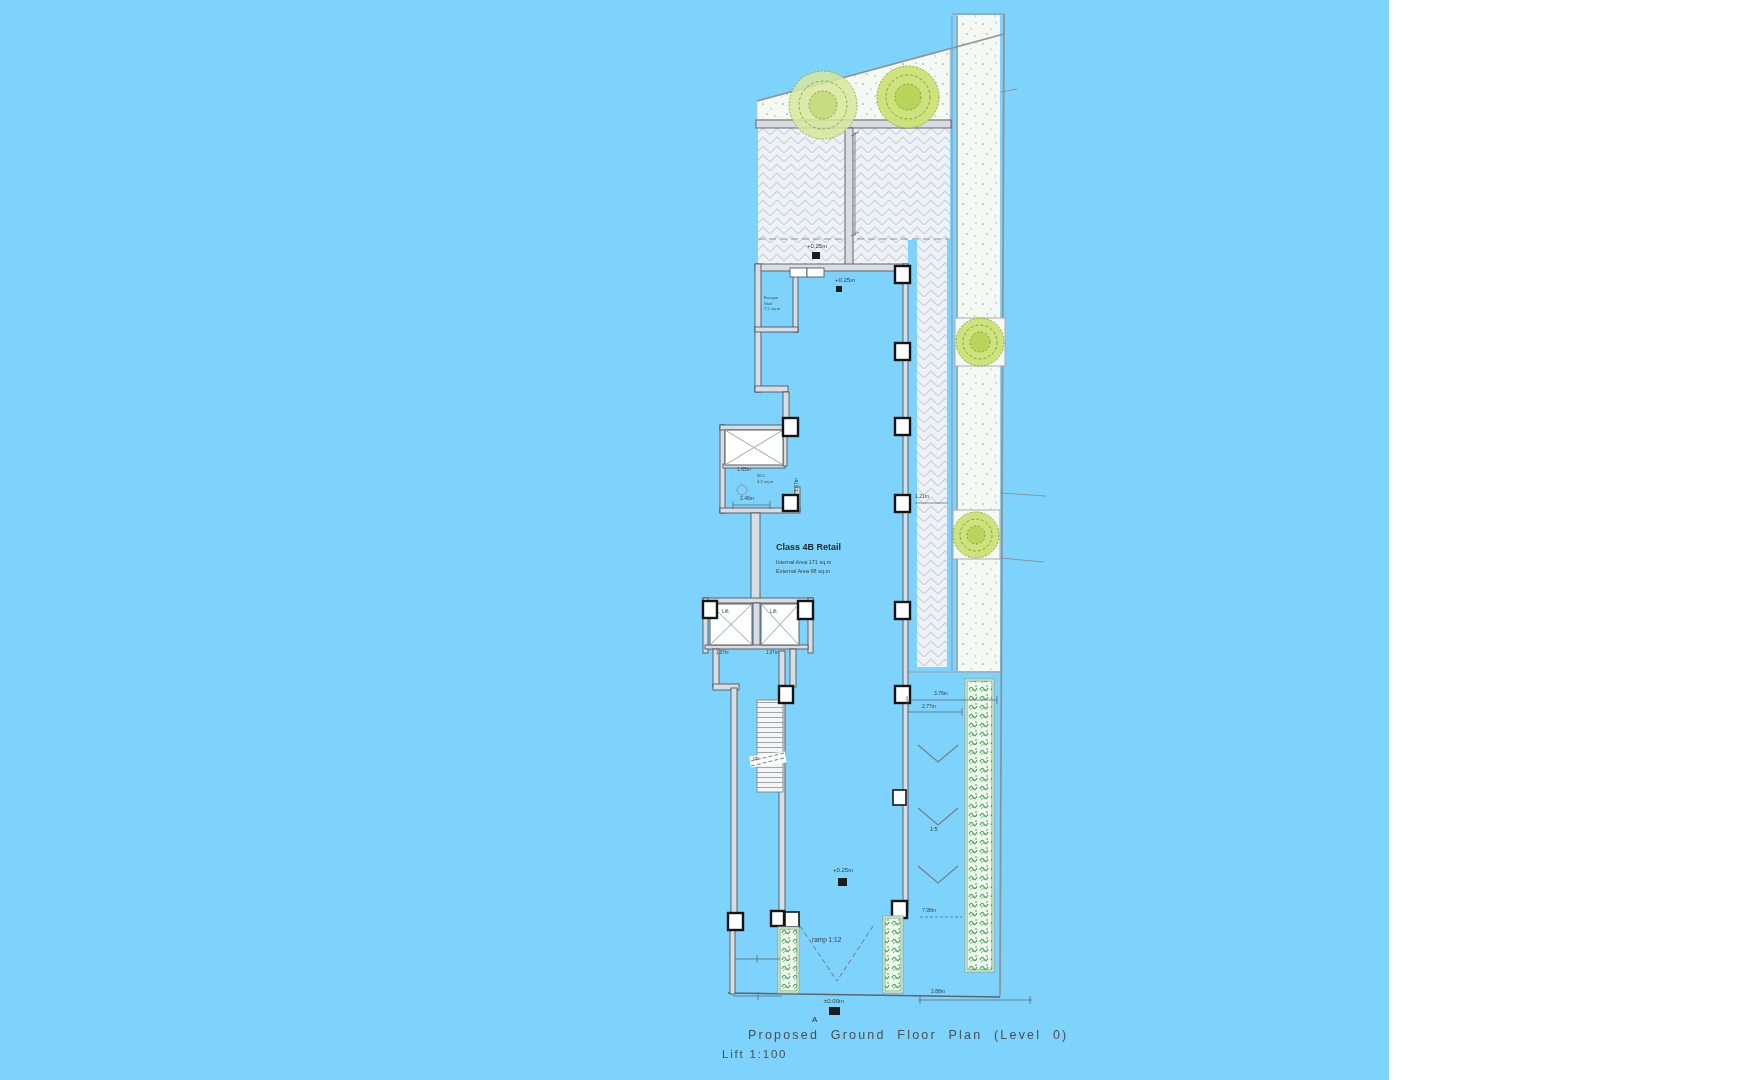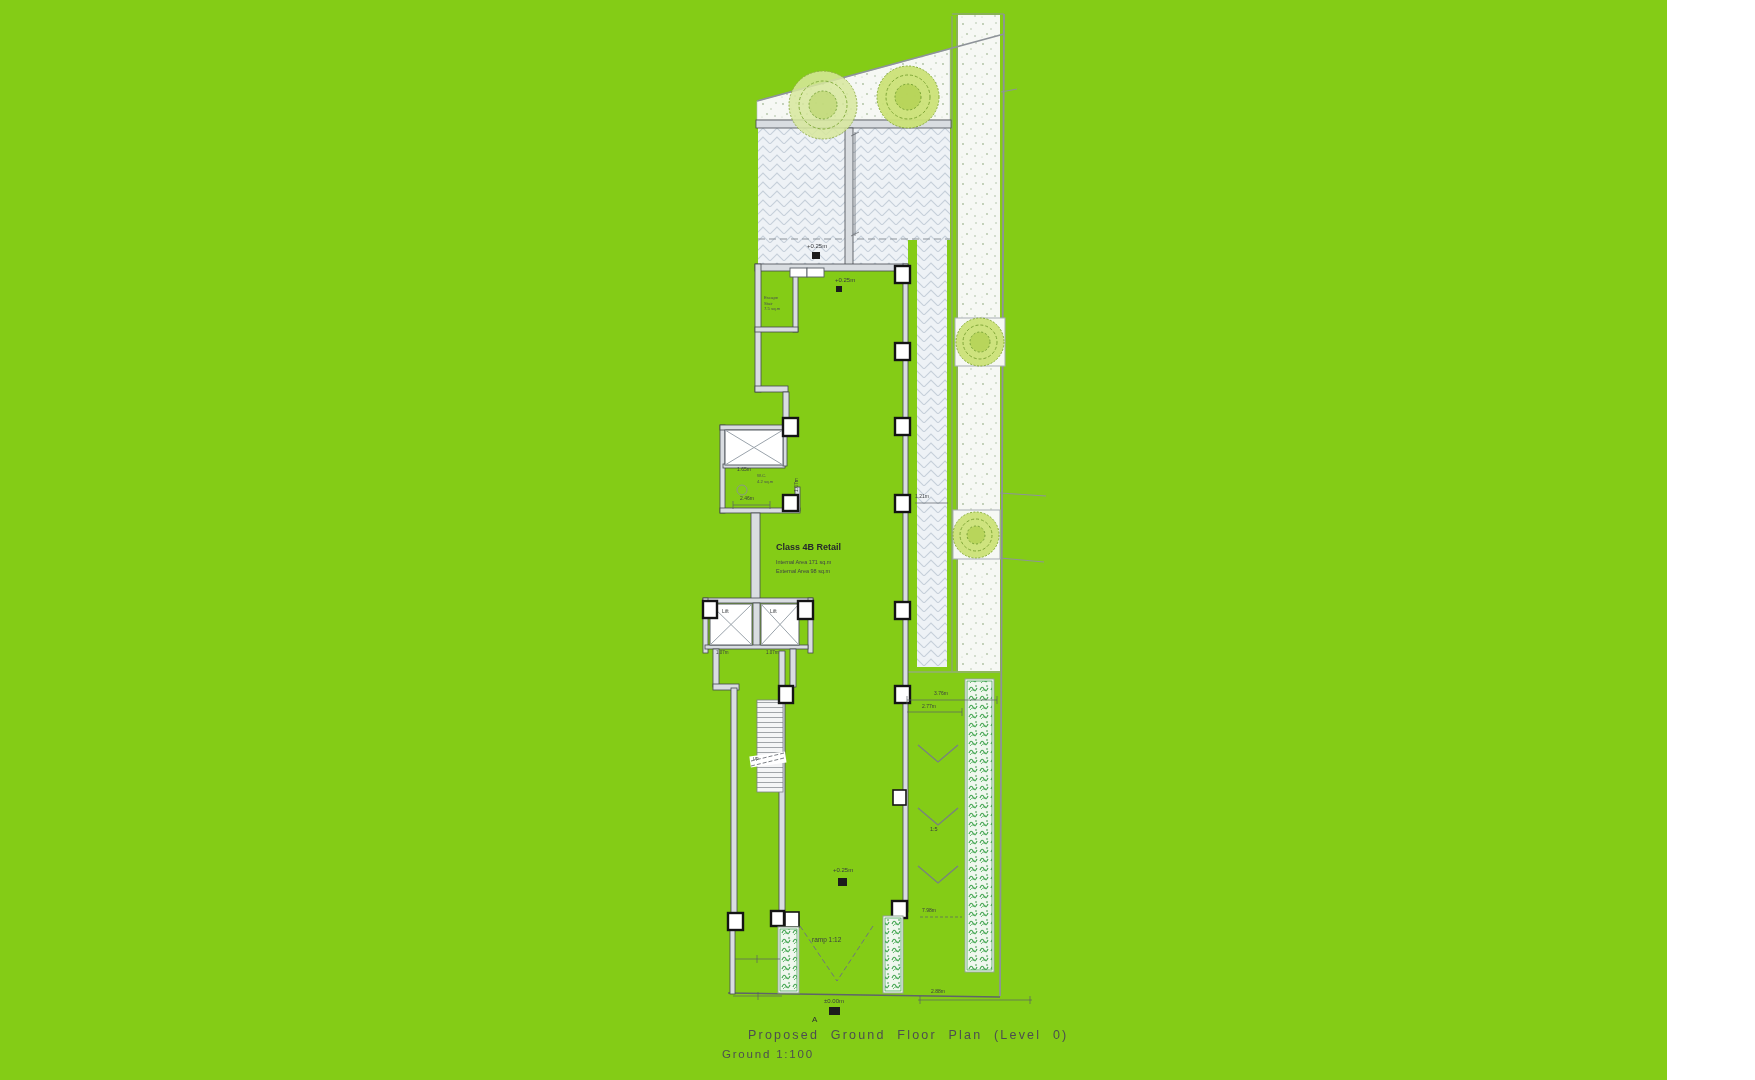--- a/index.html
+++ b/index.html
@@ -1,16 +1,16 @@
 <!DOCTYPE html>
 <html><head>
 <meta charset="utf-8">
 <style>
   html,body{margin:0;padding:0;background:#fff;}
-  .canvas{position:relative;width:1667px;height:1080px;background:#84cc16;
+  .canvas{position:relative;width:1389px;height:1080px;background:#7dd3fc;
           font-family:"Liberation Sans",sans-serif;overflow:hidden;}
   svg{position:absolute;left:0;top:0;}
   .lbl{position:absolute;color:#3a3d40;white-space:nowrap;line-height:1.15;}
   .t45{font-size:5px;transform:scale(.9);transform-origin:left top;}
   .t5{font-size:5px;}
   .t55{font-size:5.5px;}
   .t6{font-size:6px;}
   .t65{font-size:6.5px;}
   .t8{font-size:8px;color:#2c2f32;}
   .bold9{font-size:9px;font-weight:bold;color:#26292c;}
@@ -261,15 +261,15 @@
 <div class="lbl t5" style="left:915px;top:494px;">1.21m</div>
 <div class="lbl t5" style="left:934px;top:691px;">3.76m</div>
 <div class="lbl t5" style="left:922px;top:704px;">2.77m</div>
 <div class="lbl t55" style="left:930px;top:826px;">1:5</div>
 <div class="lbl t65" style="left:812px;top:936px;">ramp 1:12</div>
 <div class="lbl t5" style="left:922px;top:908px;">7.98m</div>
 <div class="lbl t5" style="left:931px;top:989px;">2.88m</div>
 
 <div class="lbl t8" style="left:812px;top:1015px;">A</div>
 <div class="lbl titleMain" style="left:722px;top:1028px;">Proposed Ground Floor Plan (Level 0)</div>
-<div class="lbl titleScale" style="left:722px;top:1048px;">Ground 1:100</div>
+<div class="lbl titleScale" style="left:722px;top:1048px;">Lift 1:100</div>
 
 </div>
 
 </body></html>

